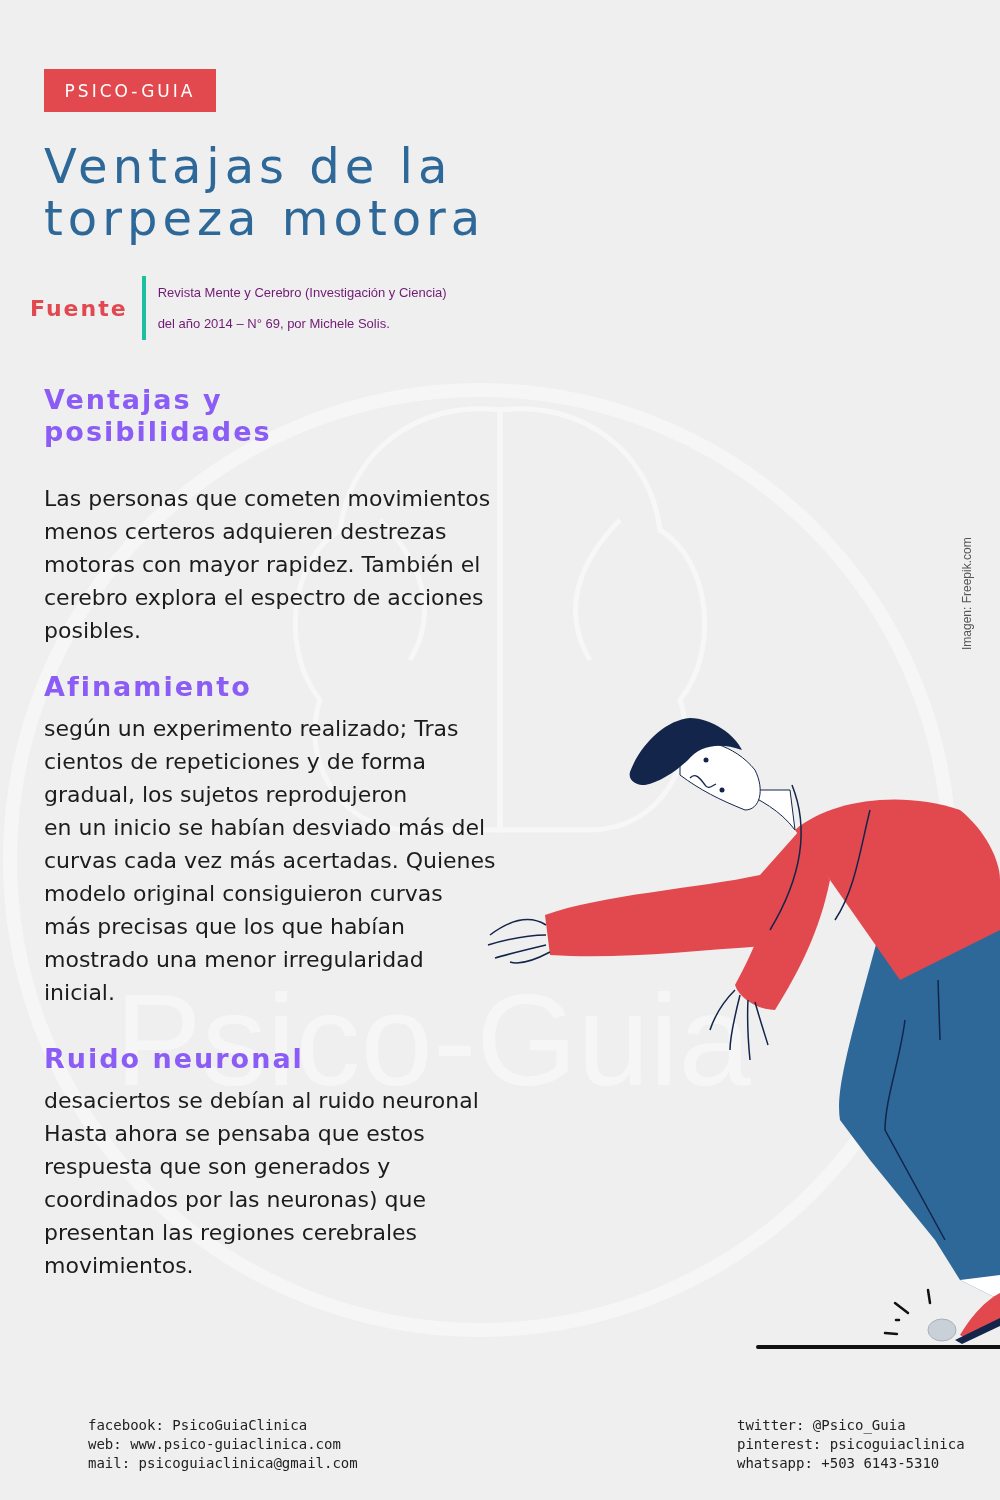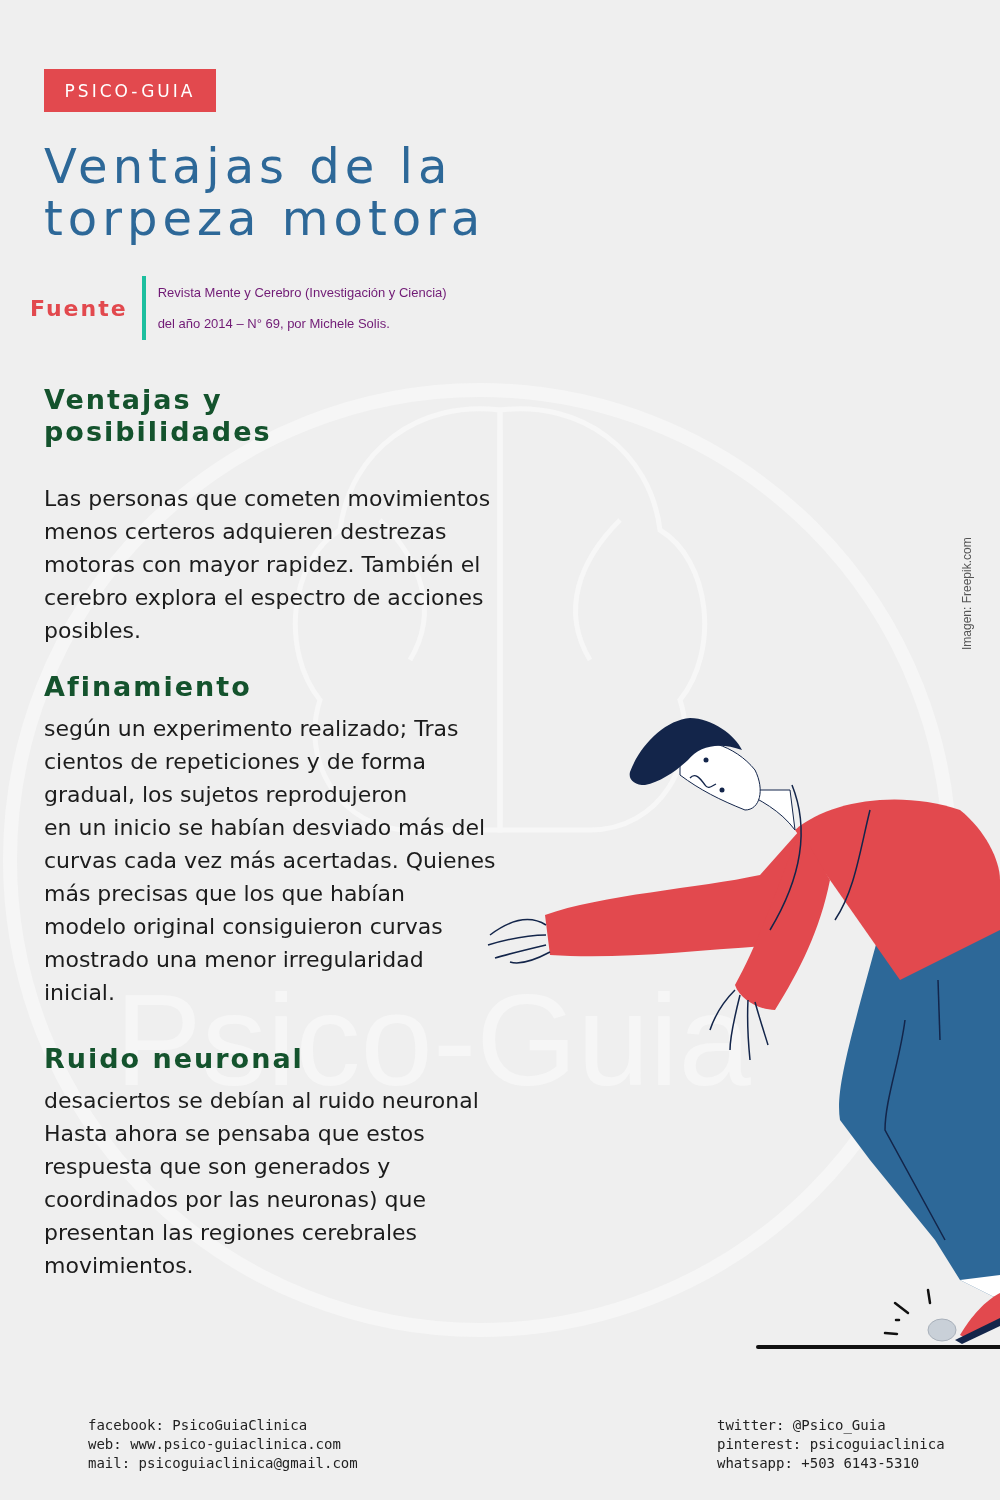--- a/index.html
+++ b/index.html
@@ -29,21 +29,21 @@
   .source-label {
     font-family: "DejaVu Sans", sans-serif; font-weight: bold; font-size: 22px;
     letter-spacing: 2px; color: #e2494e; margin-right: 14px;
   }
   .source-bar { width: 4px; height: 64px; background: #1dbf9f; margin-right: 12px; }
   .source-text { font-family: "Liberation Sans", sans-serif; font-size: 13px; line-height: 31px; color: #701a75; }
   .source-text span { display: block; }
   .section-title {
     position: absolute; left: 44px;
     font-family: "DejaVu Sans", sans-serif; font-weight: bold;
-    font-size: 27px; letter-spacing: 2px; line-height: 32px; color: #14532d;
+    font-size: 27px; letter-spacing: 2px; line-height: 32px; color: #8b5cf6;
   }
   .section-title span { display: block; }
   .para {
     position: absolute; left: 44px; width: 460px;
     font-family: "DejaVu Sans", sans-serif; font-size: 22px; line-height: 33px; color: #1c1c1c;
   }
   .para span { display: block; white-space: nowrap; }
   .credit {
     position: absolute; left: 960px; top: 650px;
     transform: rotate(-90deg); transform-origin: left top;
@@ -102,22 +102,22 @@
 
 <h2 class="section-title" style="top:671px">
   <span>Afinamiento</span>
 </h2>
 <div class="para" style="top:712px">
   <span>según un experimento realizado; Tras</span>
   <span>cientos de repeticiones y de forma</span>
   <span>gradual, los sujetos reprodujeron</span>
   <span>en un inicio se habían desviado más del</span>
   <span>curvas cada vez más acertadas. Quienes</span>
+  <span>modelo original consiguieron curvas</span>
   <span>más precisas que los que habían</span>
-  <span>modelo original consiguieron curvas</span>
   <span>mostrado una menor irregularidad</span>
   <span>inicial.</span>
 </div>
 
 <h2 class="section-title" style="top:1043px">
   <span>Ruido neuronal</span>
 </h2>
 <div class="para" style="top:1084px">
   <span>desaciertos se debían al ruido neuronal</span>
   <span>Hasta ahora se pensaba que estos</span>
@@ -172,17 +172,17 @@
   <circle cx="706" cy="760" r="2.5" fill="#13254a"></circle>
   <circle cx="722" cy="790" r="2.5" fill="#13254a"></circle>
   <path d="M690 778 C695 772 700 778 705 785 C708 790 712 786 716 784" fill="none" stroke="#13254a" stroke-width="1.3"></path>
 </svg>
 
 <div class="footer-col" style="left:44px">
   <span>facebook: PsicoGuiaClinica</span>
   <span>web: www.psico-guiaclinica.com</span>
   <span>mail: psicoguiaclinica@gmail.com</span>
 </div>
-<div class="footer-col" style="left:673px">
+<div class="footer-col" style="left:693px">
   <span>twitter: @Psico_Guia</span>
   <span>pinterest: psicoguiaclinica</span>
   <span>whatsapp: +503 6143-5310</span>
 </div>
 
 </body></html>

